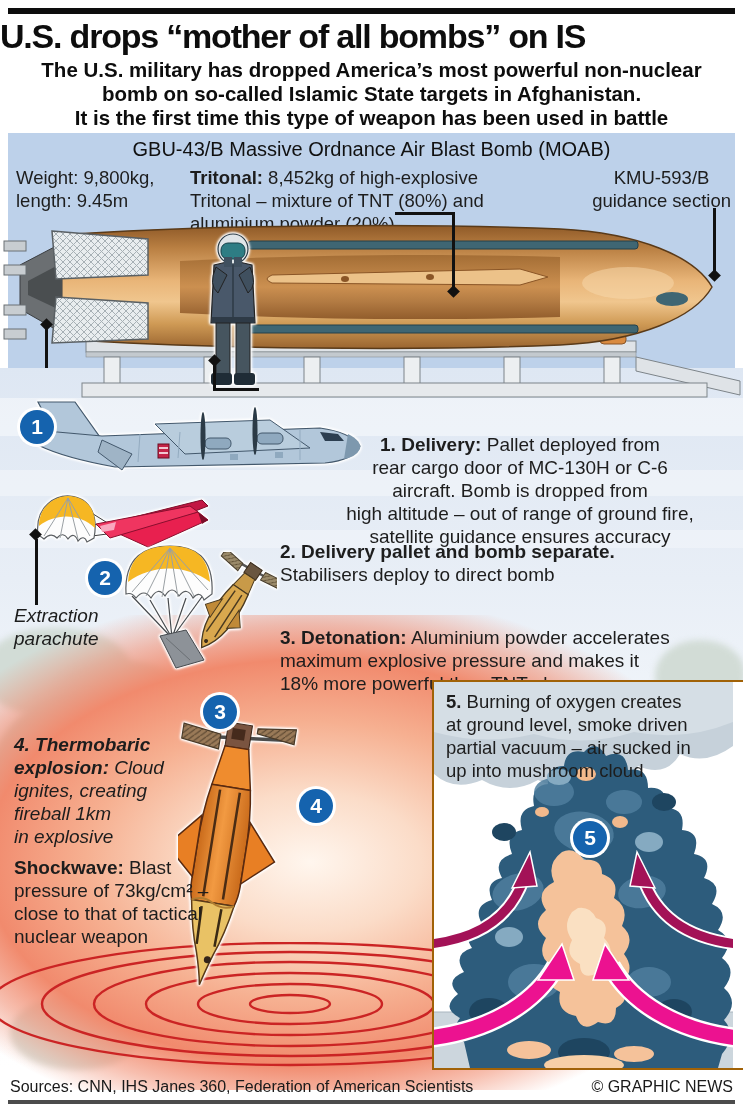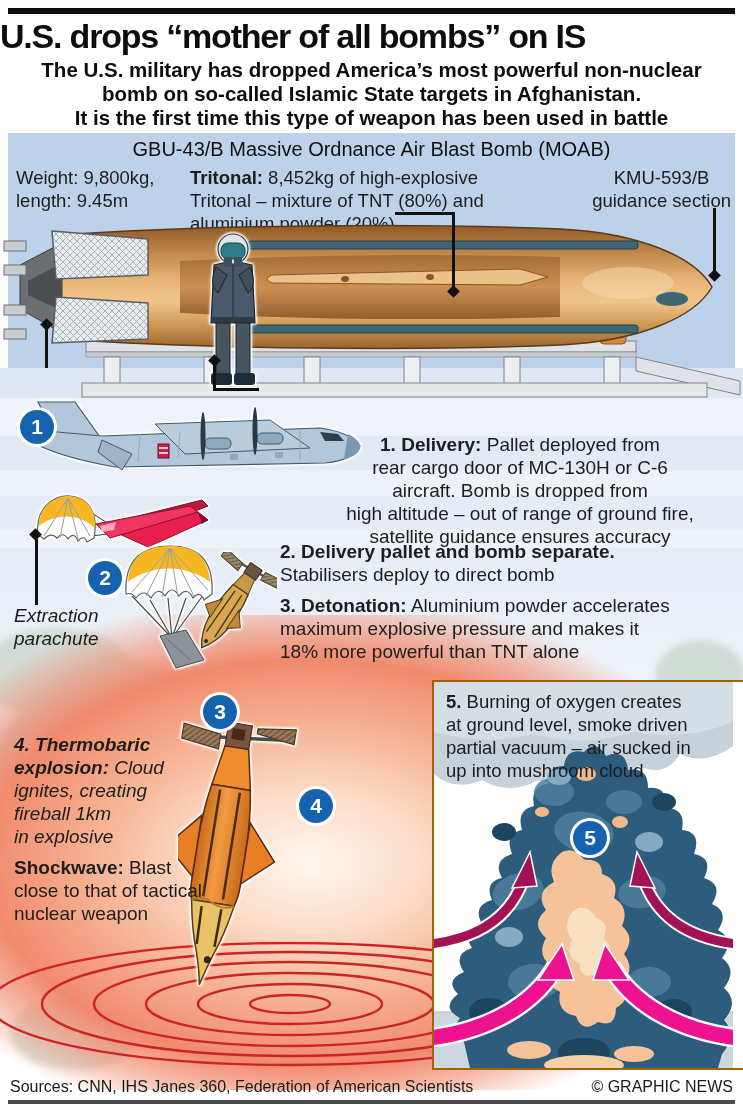--- a/index.html
+++ b/index.html
@@ -296,36 +296,37 @@
     <div class="ln"><b></b><span>aircraft.  Bomb is dropped from</span></div>
     <div class="ln"><b></b><span>high altitude – out of range of ground fire,</span></div>
     <div class="ln"><b></b><span>satellite guidance ensures accuracy</span></div>
   </div>
 
   <div class="abs step" style="left:280px;top:540px;z-index:30;">
     <div class="ln"><b>2. Delivery pallet and bomb separate.</b><span></span></div>
     <div class="ln"><b></b><span>Stabilisers deploy to direct bomb</span></div>
   </div>
 
-  <div class="abs step" style="left:280px;top:594px;z-index:30;">
+  <div class="abs step" style="left:280px;top:626px;z-index:30;">
     <div class="ln"><b>3. Detonation:</b><span> Aluminium powder accelerates</span></div>
     <div class="ln"><b></b><span>maximum explosive pressure and makes it</span></div>
     <div class="ln"><b></b><span>18% more powerful than TNT alone</span></div>
   </div>
 
   <div class="abs step" style="left:14px;top:733px;z-index:30;font-style:italic;">
     <div class="ln"><b>4. Thermobaric</b><span></span></div>
     <div class="ln"><b>explosion:</b><span> Cloud</span></div>
     <div class="ln"><b></b><span>ignites, creating</span></div>
     <div class="ln"><b></b><span>fireball 1km</span></div>
     <div class="ln"><b></b><span>in explosive</span></div>
   </div>
 
   <div class="abs step" style="left:14px;top:856px;z-index:30;">
     <div class="ln"><b>Shockwave:</b><span> Blast</span></div>
+    <div class="ln"><b></b><span>pressure of 73kg/cm² –</span></div>
     <div class="ln"><b></b><span>close to that of tactical</span></div>
     <div class="ln"><b></b><span>nuclear weapon</span></div>
   </div>
 
   <div class="badge" style="left:20px;top:410px;">1</div>
   <div class="badge" style="left:88px;top:561px;">2</div>
   <div class="badge" style="left:203px;top:695px;">3</div>
   <div class="badge" style="left:299px;top:789px;">4</div>
 
   <div class="abs" style="left:432px;top:680px;width:299px;height:386px;background:#fff;border:2px solid #a16207;overflow:hidden;z-index:32;padding-left:48px;">

